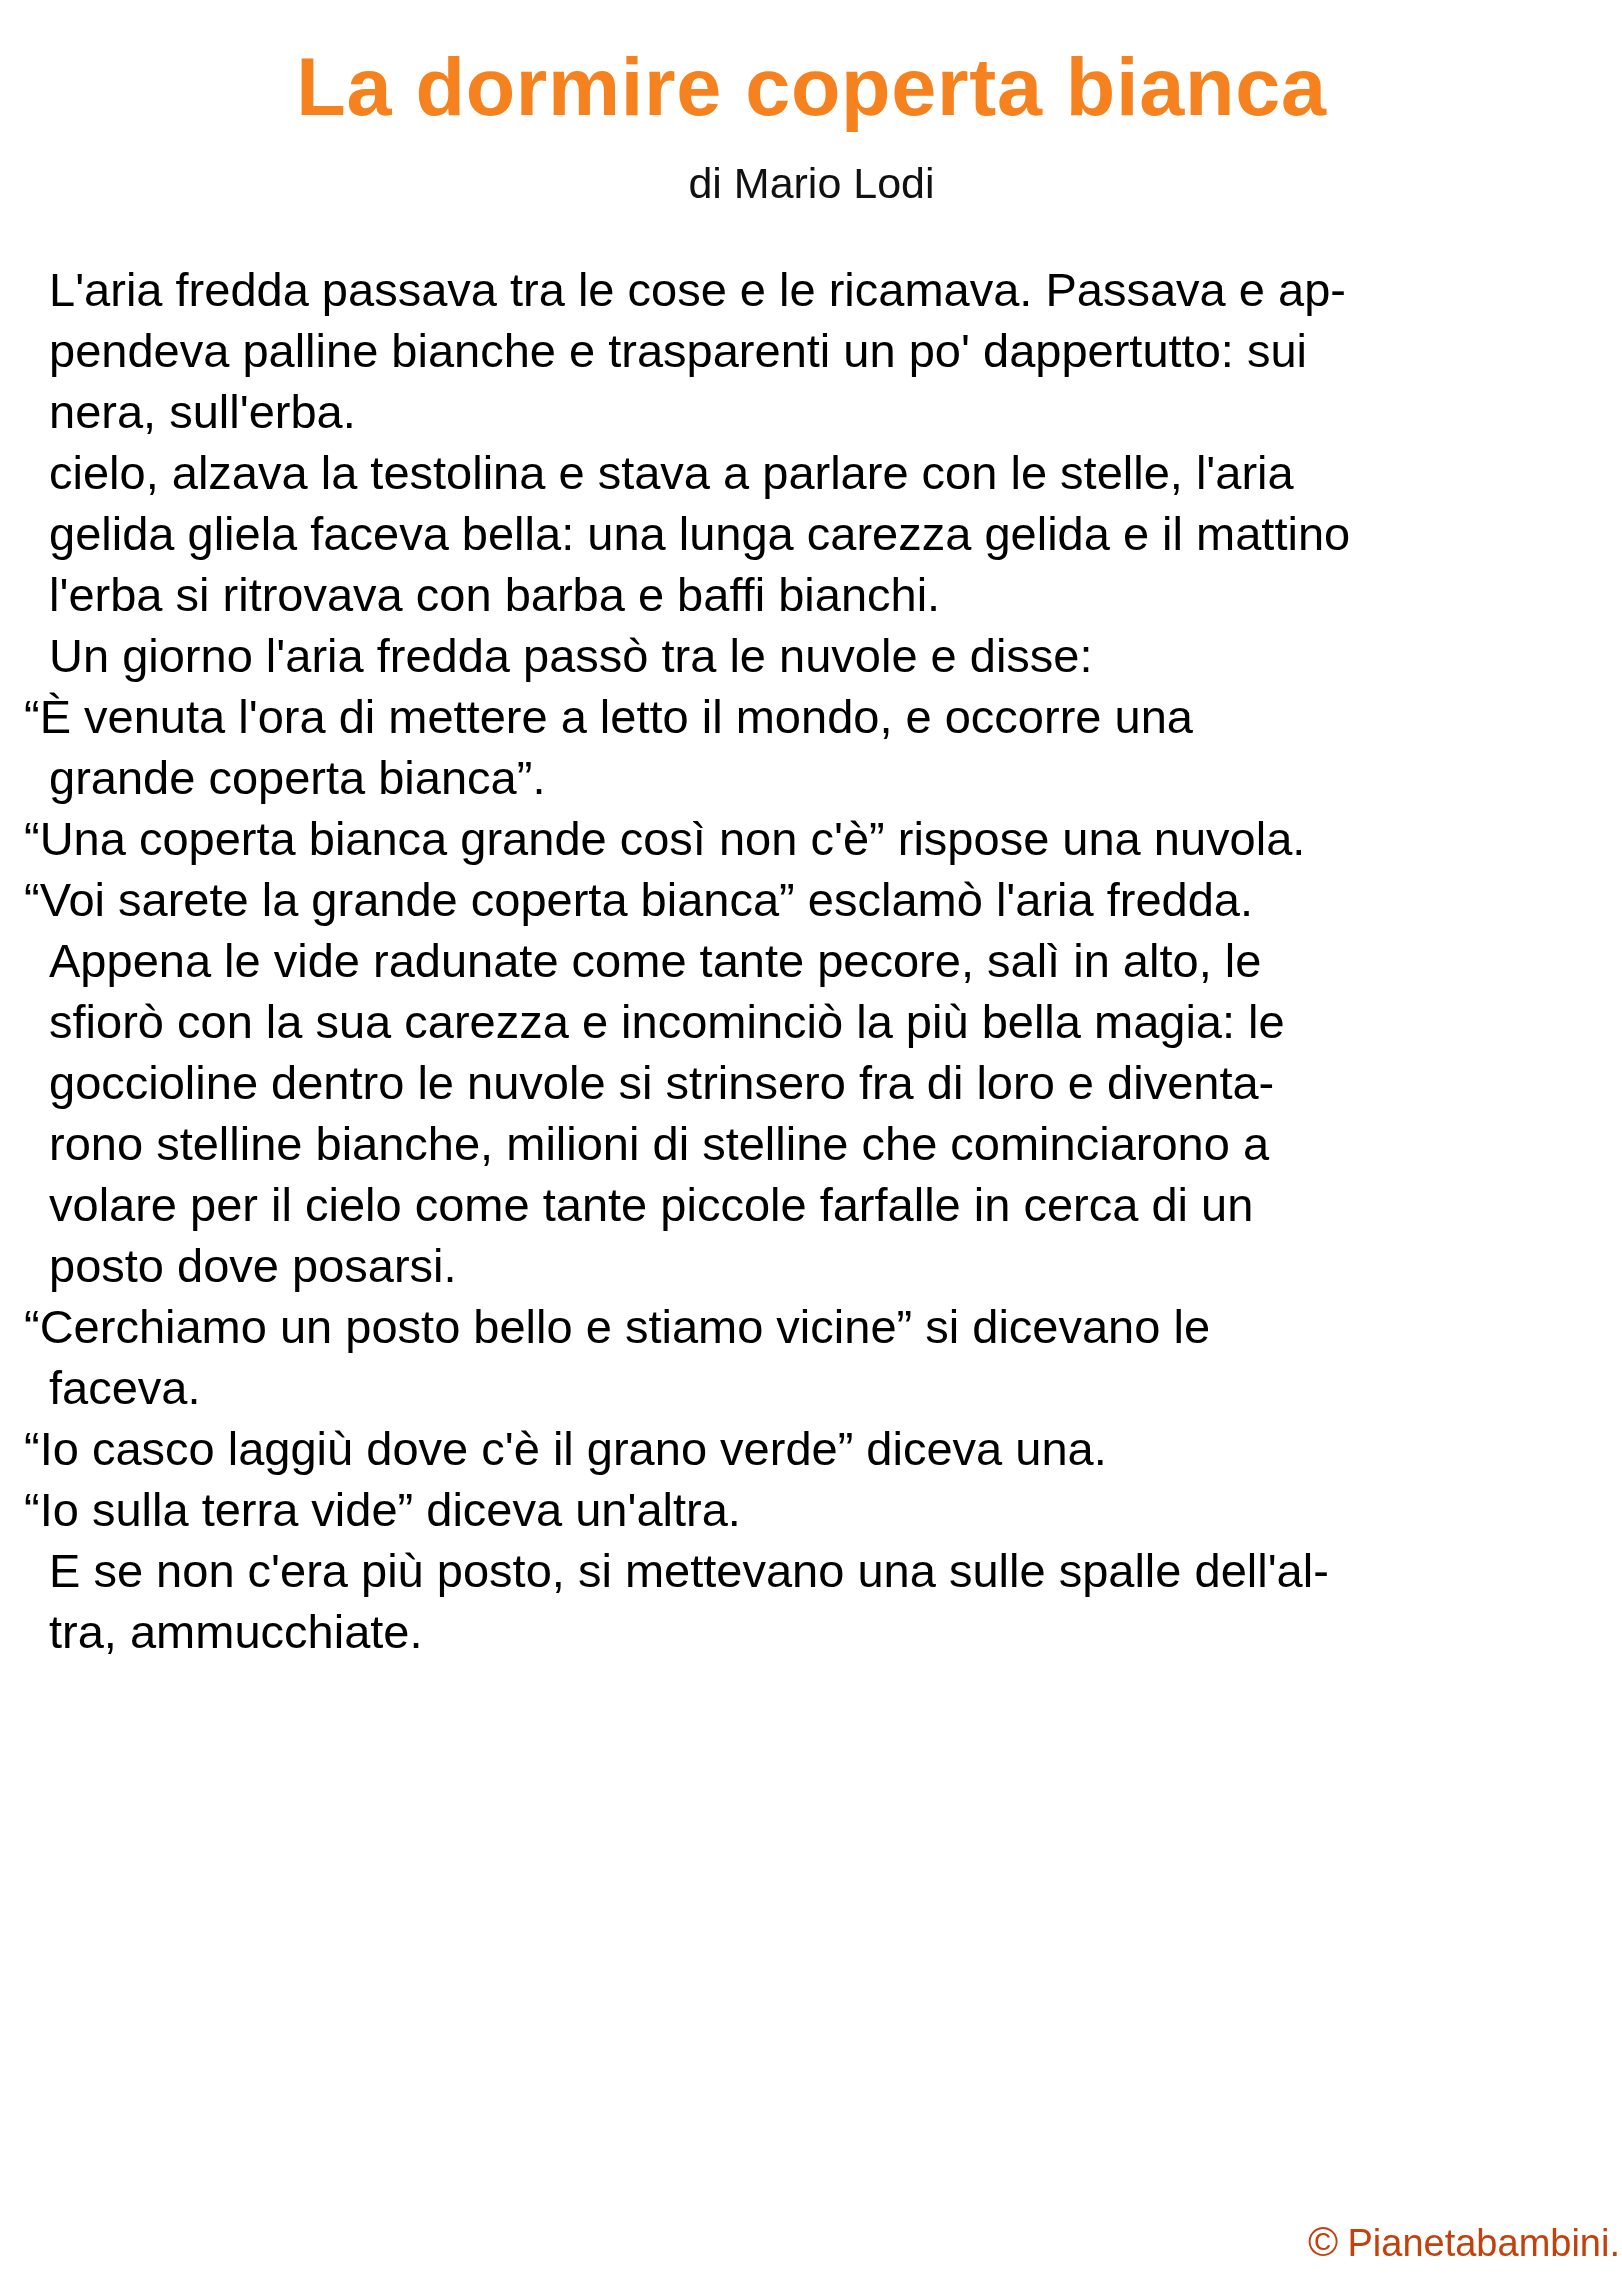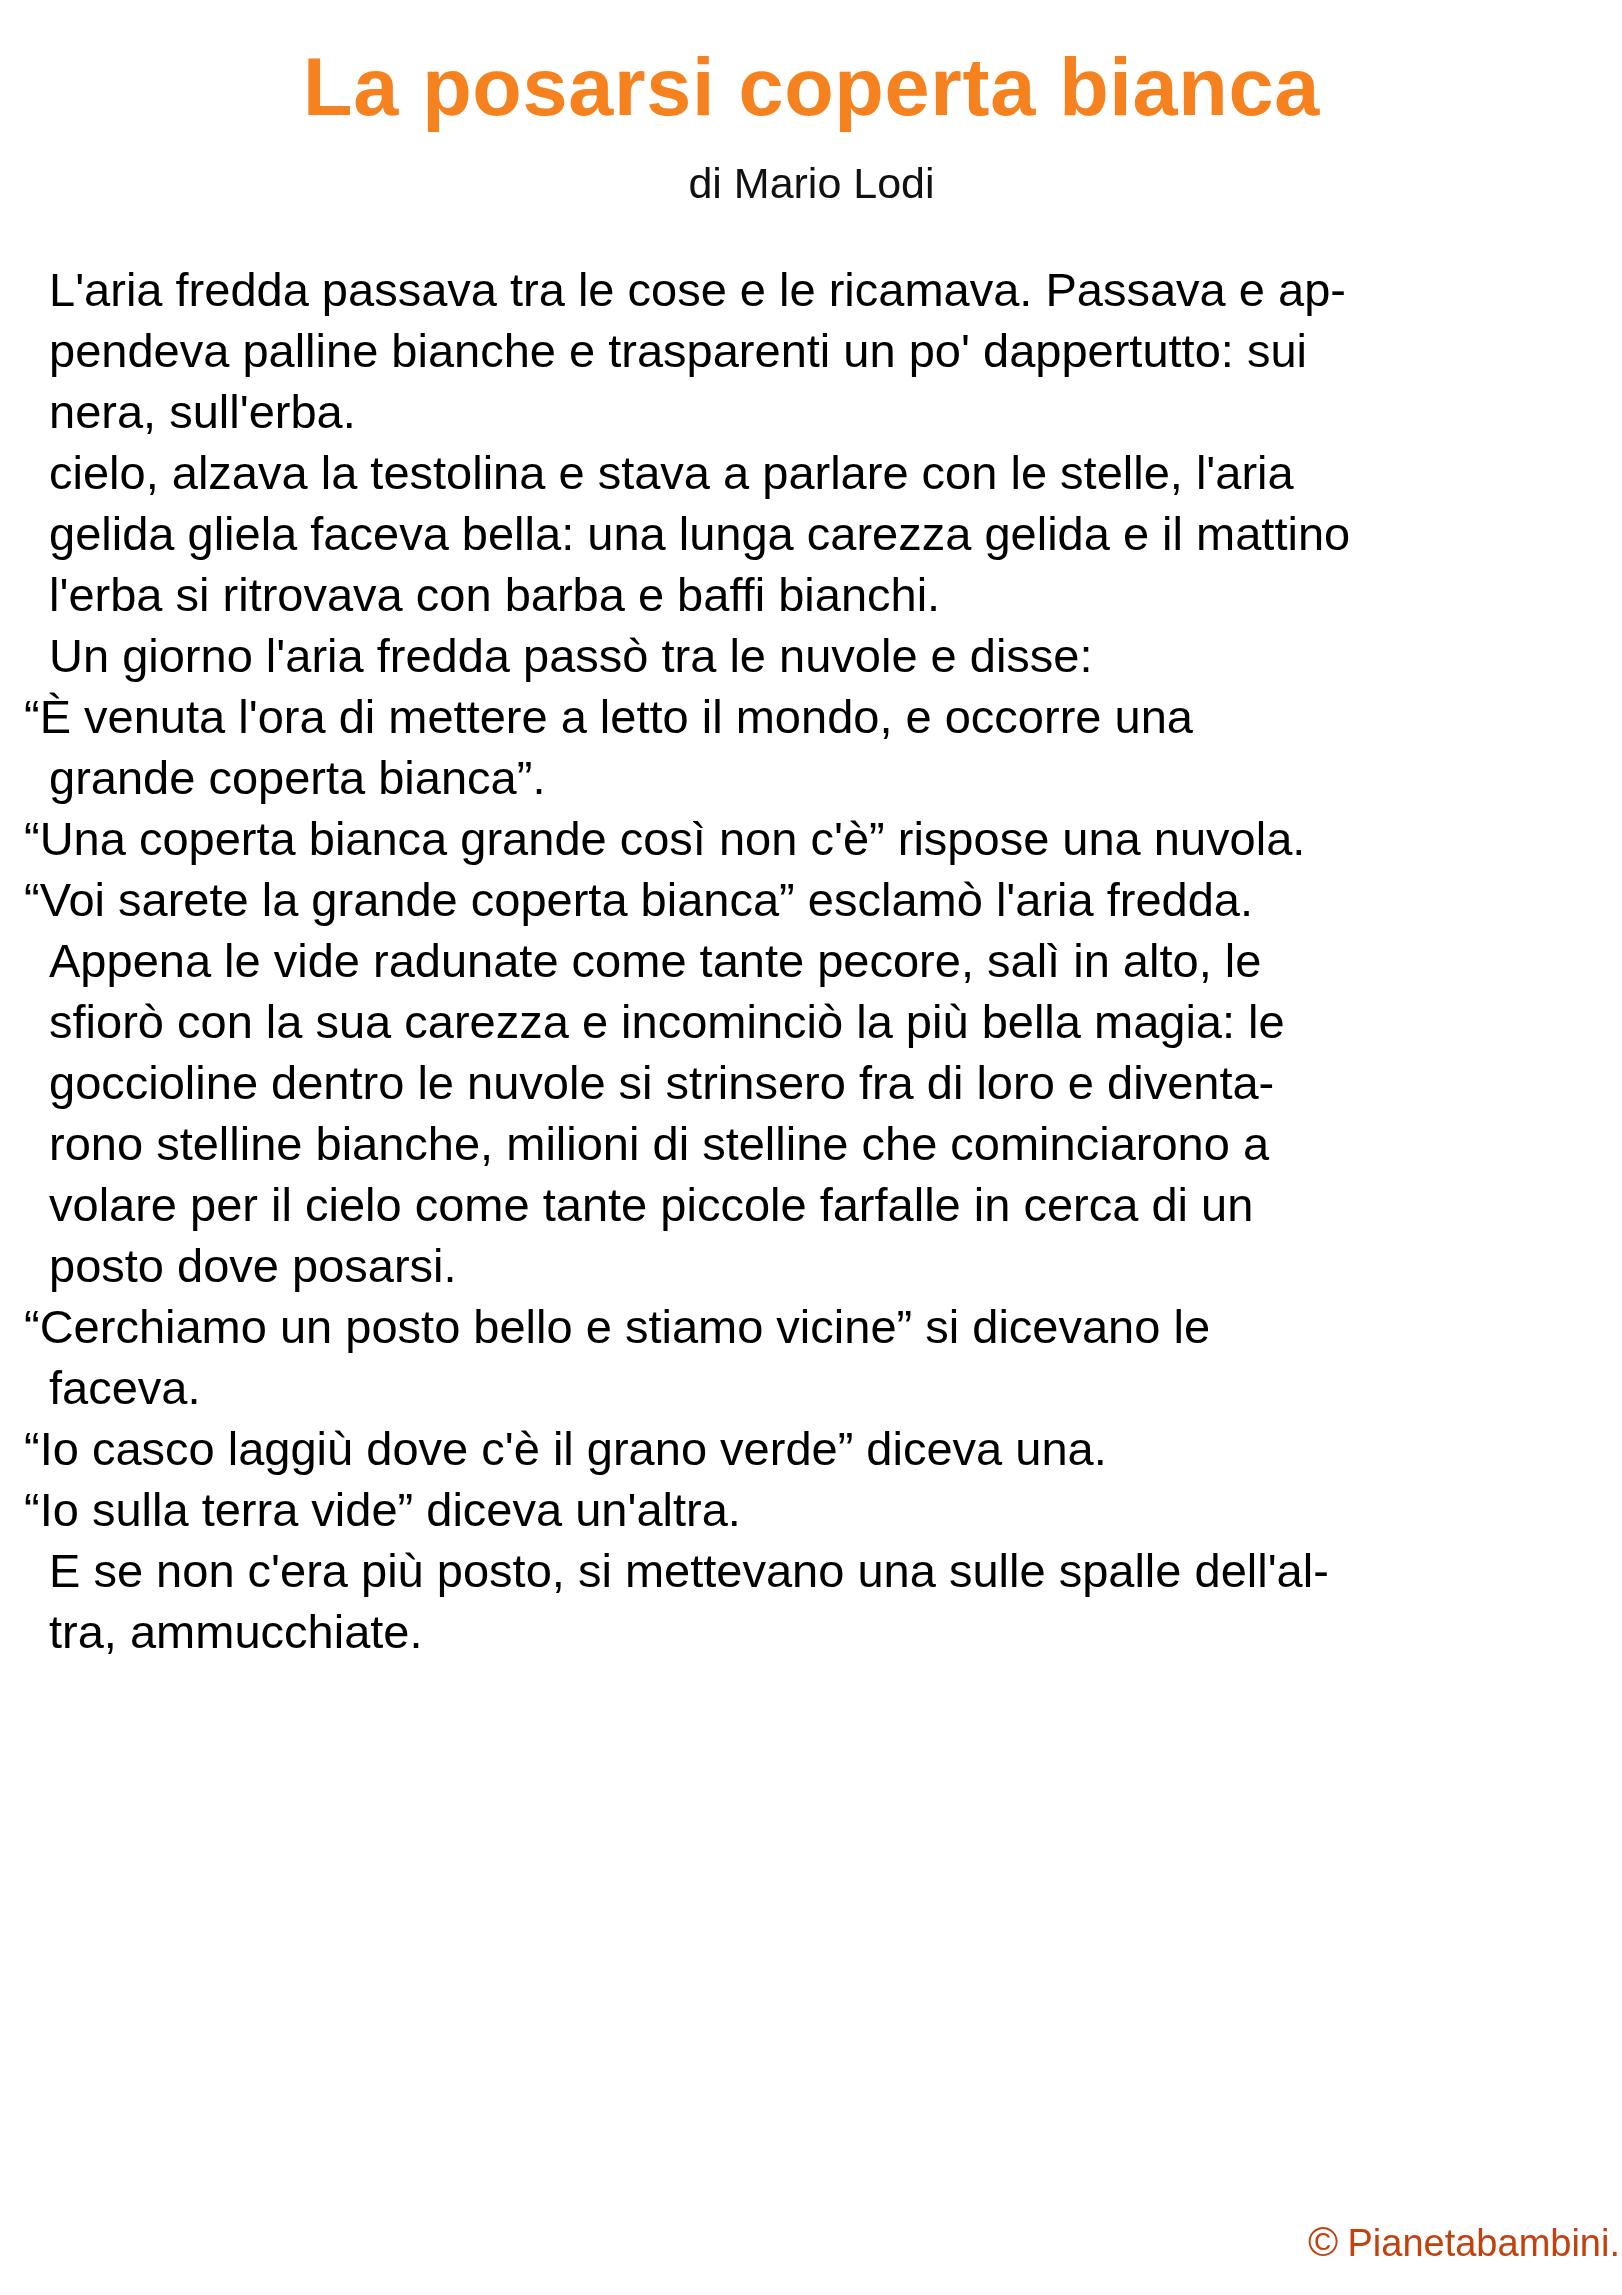--- a/index.html
+++ b/index.html
@@ -58,21 +58,21 @@
   .footer .copy {
     font-size: 41px;
     margin-right: 9.2px;
   }
 </style>
 </head>
 <body>
 
 <div class="page">
 
-  <h1 class="title">La posarsi coperta bianca</h1>
+  <h1 class="title">La dormire coperta bianca</h1>
 
   <div class="subtitle">di Mario Lodi</div>
 
   <div class="story">
 
   <div class="line">L'aria fredda passava tra le cose e le ricamava. Passava e ap-</div>
       <div class="line">pendeva palline bianche e trasparenti un po' dappertutto: sui</div>
       <div class="line">nera, sull'erba.</div>
       <div class="line">cielo, alzava la testolina e stava a parlare con le stelle, l'aria</div>
       <div class="line">gelida gliela faceva bella: una lunga carezza gelida e il mattino</div>

